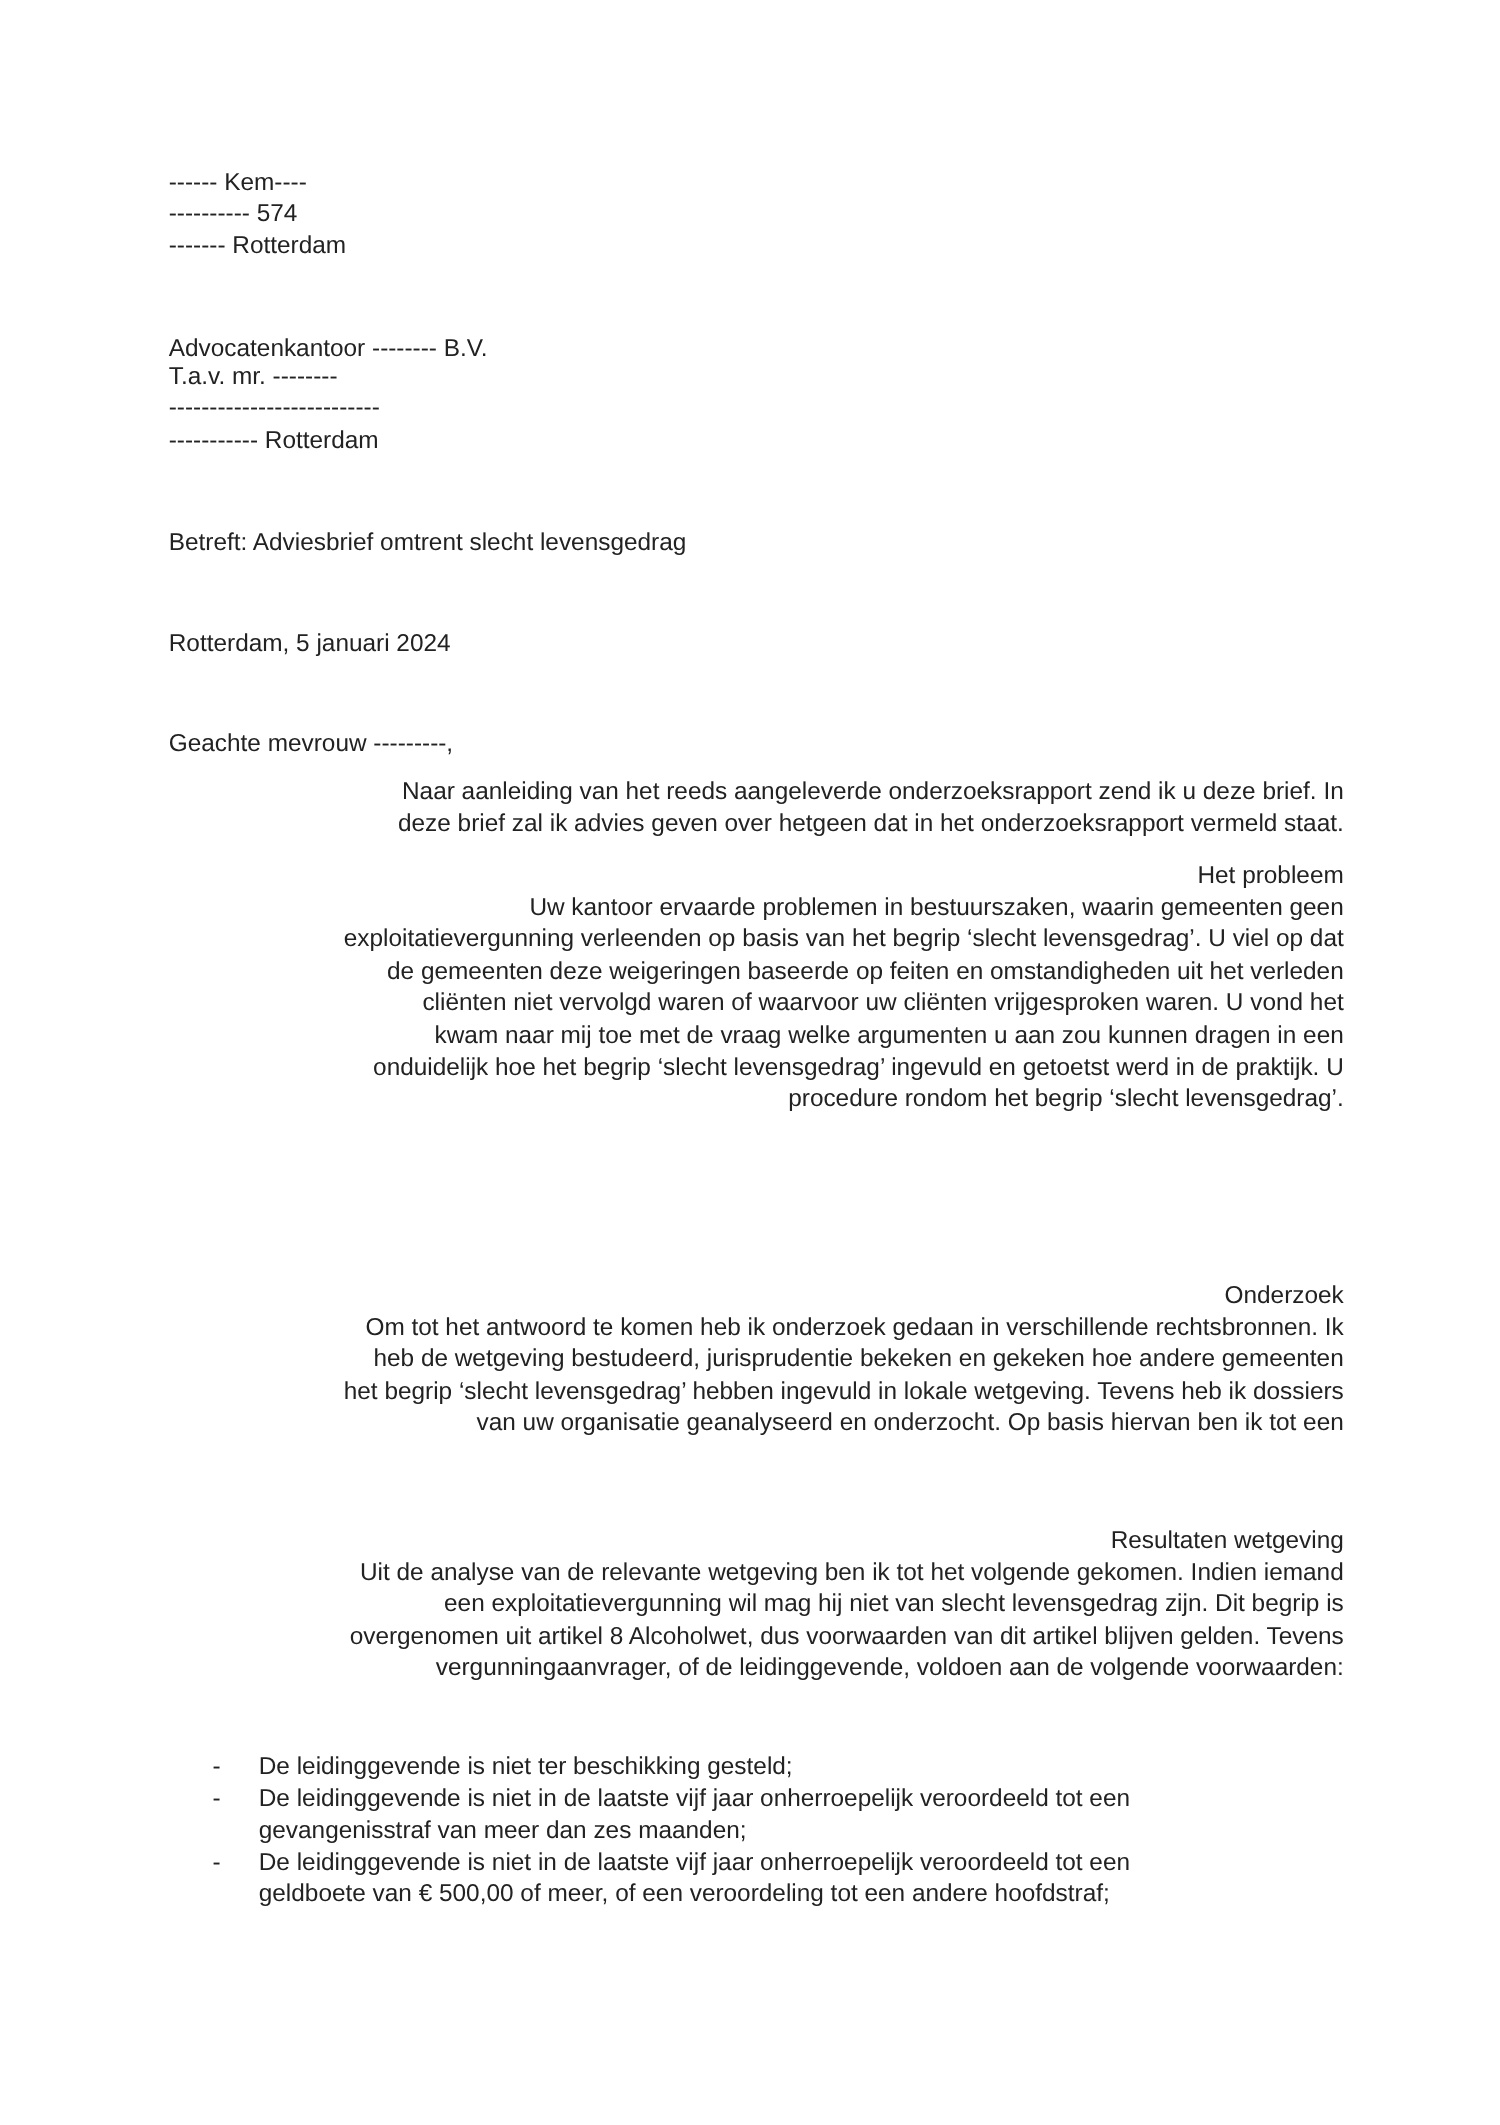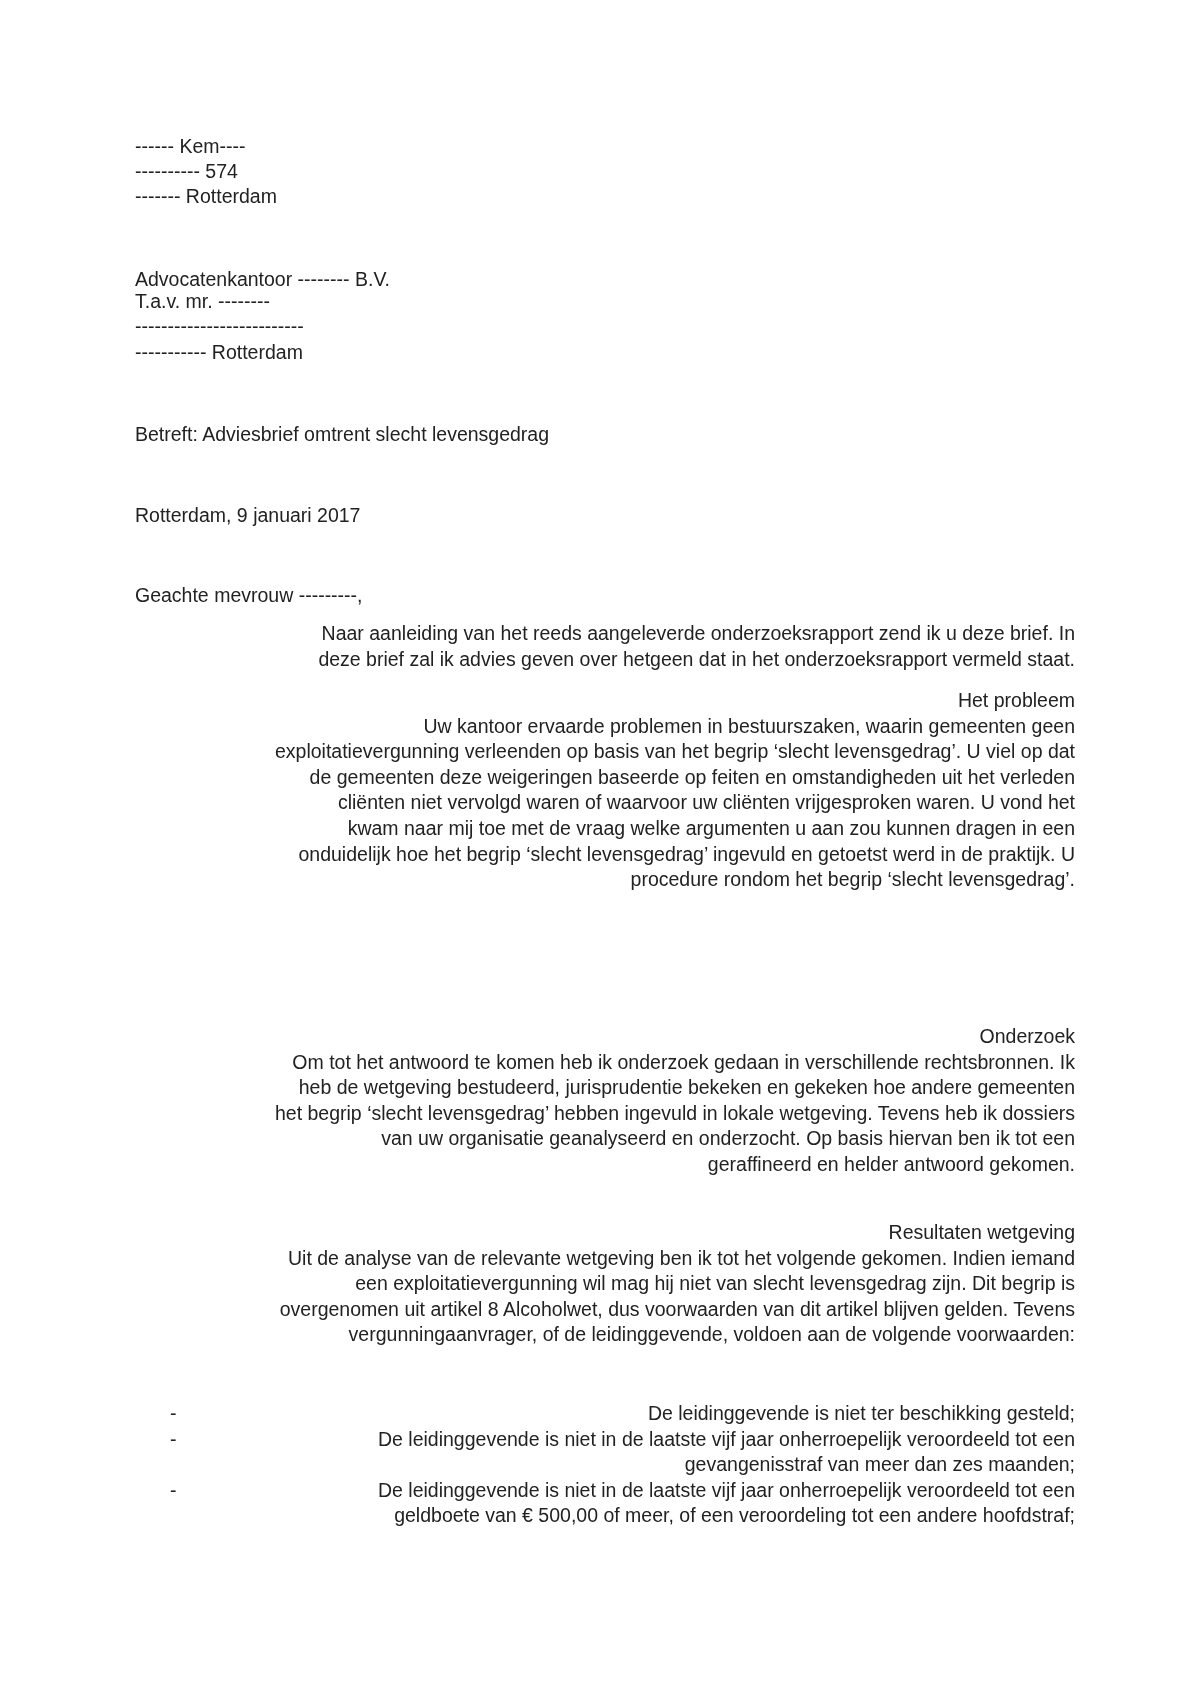--- a/index.html
+++ b/index.html
@@ -10,42 +10,42 @@
     font-size: 19.5px;
   }
   .page { position: absolute; left: 135px; top: 0; width: 940px; }
   .line { position: absolute; left: 0; white-space: nowrap; line-height: 25px; text-align: center; }
   .bold { font-weight: normal; }
   .block { position: absolute; left: 0; width: 940px; line-height: 25.6px; text-align: right; }
   .block .l { white-space: nowrap; display: block; }
   .bullets { position: absolute; left: 0; width: 940px; line-height: 25.6px; }
   .bullet { position: relative; padding-left: 72px; }
   .bullet .dash { position: absolute; left: 35px; top: 0; }
-  .bullet .l { display: block; white-space: nowrap; text-align: right; }
+  .bullet .l { display: block; white-space: nowrap; }
 </style>
 </head>
 <body>
 
 <div class="page">
 
   <div>
     <div class="line" style="top:134px">------ Kem----</div>
     <div class="line" style="top:159px">---------- 574</div>
     <div class="line" style="top:184px">-------  Rotterdam</div>
   </div>
 
   <div>
     <div class="line" style="top:267px">Advocatenkantoor -------- B.V.</div>
     <div class="line" style="top:289px">T.a.v. mr. --------</div>
     <div class="line" style="top:314px">--------------------------</div>
     <div class="line" style="top:340px">-----------  Rotterdam</div>
   </div>
 
   <div class="line" style="top:422px">Betreft: Adviesbrief omtrent slecht levensgedrag</div>
-  <div class="line" style="top:503px">Rotterdam, 9 januari 2017</div>
+  <div class="line" style="top:503px">Rotterdam, 5 januari 2024</div>
   <div class="line" style="top:583px">Geachte mevrouw ---------,</div>
 
   <div class="block" style="top:621px">
     <span class="l">Naar aanleiding van het reeds aangeleverde onderzoeksrapport zend ik u deze brief. In</span>
     <span class="l">deze brief zal ik advies geven over hetgeen dat in het onderzoeksrapport vermeld staat.</span>
   </div>
 
   <div class="block" style="top:688px">
     <span class="l bold">Het probleem</span>
     <span class="l">Uw kantoor ervaarde problemen in bestuurszaken, waarin gemeenten geen</span>
@@ -56,21 +56,20 @@
     <span class="l">onduidelijk hoe het begrip ‘slecht levensgedrag’ ingevuld en getoetst werd in de praktijk. U</span>
     <span class="l">procedure rondom het begrip ‘slecht levensgedrag’.</span>
   </div>
 
   <div class="block" style="top:1024px">
     <span class="l bold">Onderzoek</span>
     <span class="l">Om tot het antwoord te komen heb ik onderzoek gedaan in verschillende rechtsbronnen. Ik</span>
     <span class="l">heb de wetgeving bestudeerd, jurisprudentie bekeken en gekeken hoe andere gemeenten</span>
     <span class="l">het begrip ‘slecht levensgedrag’ hebben ingevuld in lokale wetgeving. Tevens heb ik dossiers</span>
     <span class="l">van uw organisatie geanalyseerd en onderzocht. Op basis hiervan ben ik tot een</span>
-    <span class="l">geraffineerd en helder antwoord gekomen.</span>
   </div>
 
   <div class="block" style="top:1220px">
     <span class="l bold">Resultaten wetgeving</span>
     <span class="l">Uit de analyse van de relevante wetgeving ben ik tot het volgende gekomen. Indien iemand</span>
     <span class="l">een exploitatievergunning wil mag hij niet van slecht levensgedrag zijn. Dit begrip is</span>
     <span class="l">overgenomen uit artikel 8 Alcoholwet, dus voorwaarden van dit artikel blijven gelden. Tevens</span>
     <span class="l">vergunningaanvrager, of de leidinggevende, voldoen aan de volgende voorwaarden:</span>
   </div>
 

